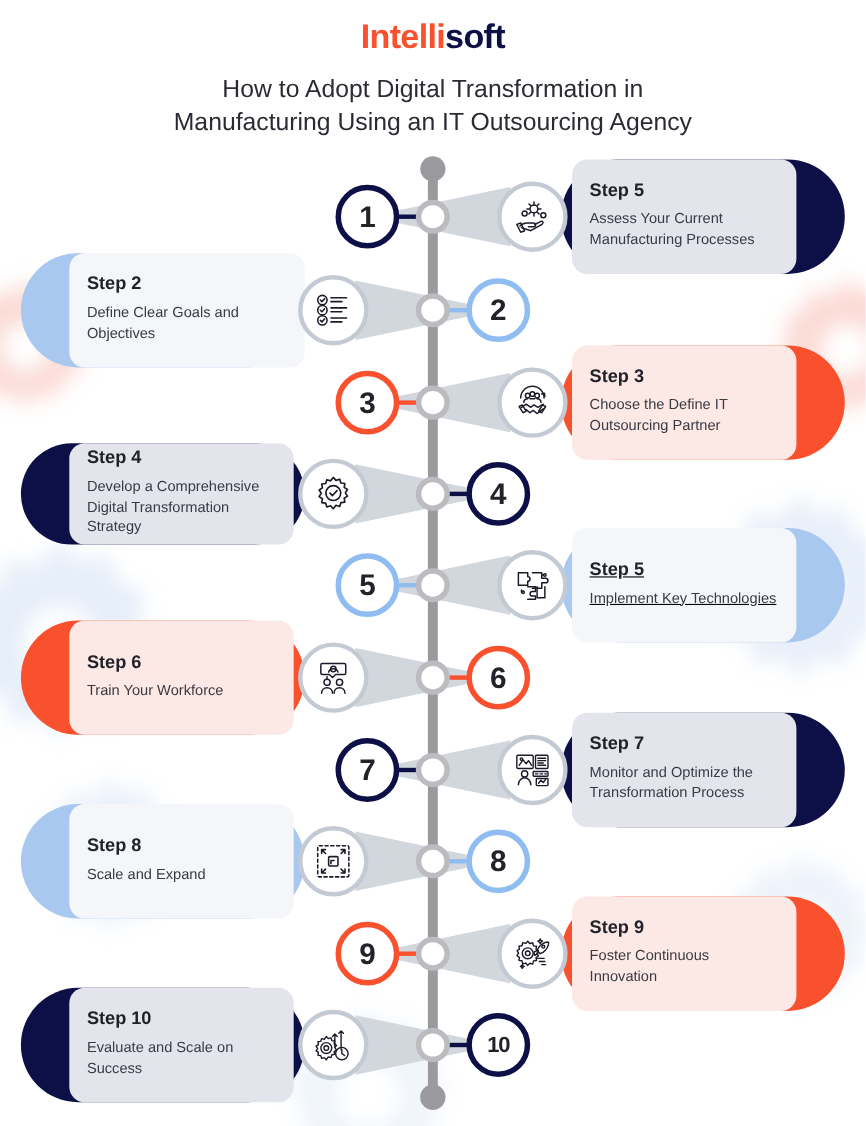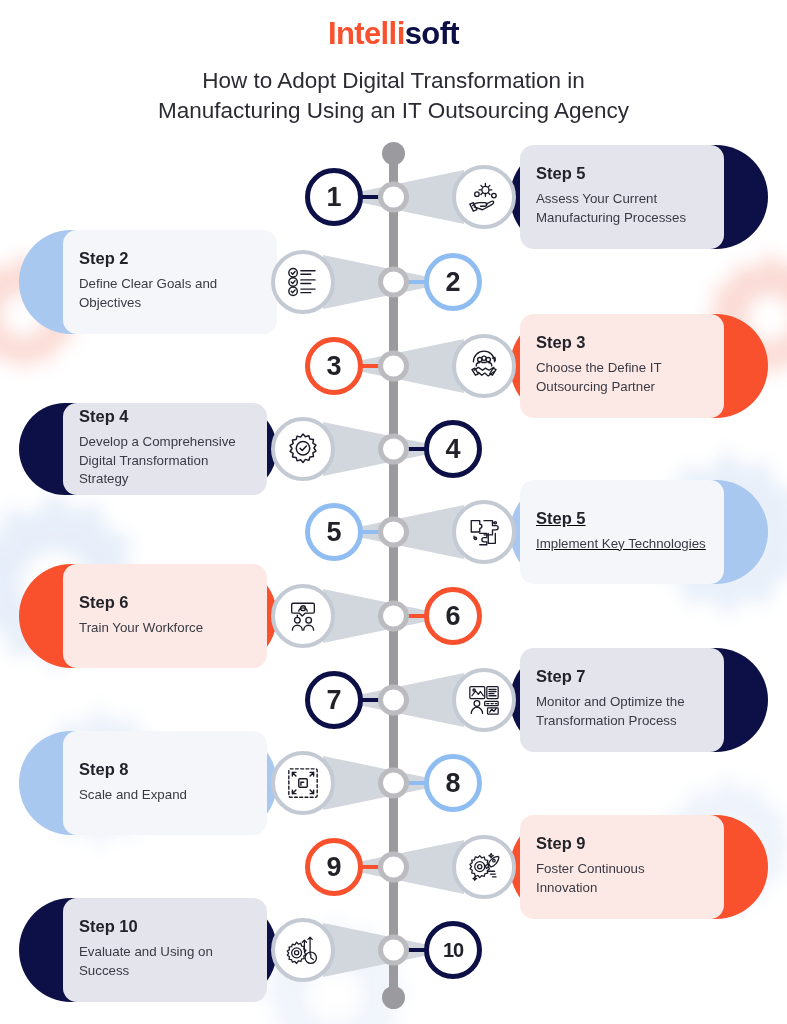--- a/index.html
+++ b/index.html
@@ -527,19 +527,19 @@
             <circle cx="15" cy="28" r="3"></circle>
     <path d="M26 26V10M26 10l-3 3M26 10l3 3"></path>
     <path d="M34 30V6M34 6l-3 3M34 6l3 3"></path>
     <circle cx="35" cy="35" r="8"></circle>
             <path d="M35 30v5l3.5 2.5"></path>
           </svg>
         </div>
     <div class="pill" style="width:258px;height:104px;">
       <div class="pill-inner" style="margin-left:44px;margin-right:10px;">
         <div class="step-title">Step 10</div>
-        <div class="step-desc">Evaluate and Using on Success</div>
+        <div class="step-desc">Evaluate and Scale on Success</div>
       </div>
     </div>
   </div>
     </div>
 
 </div>
 
 </body></html>

